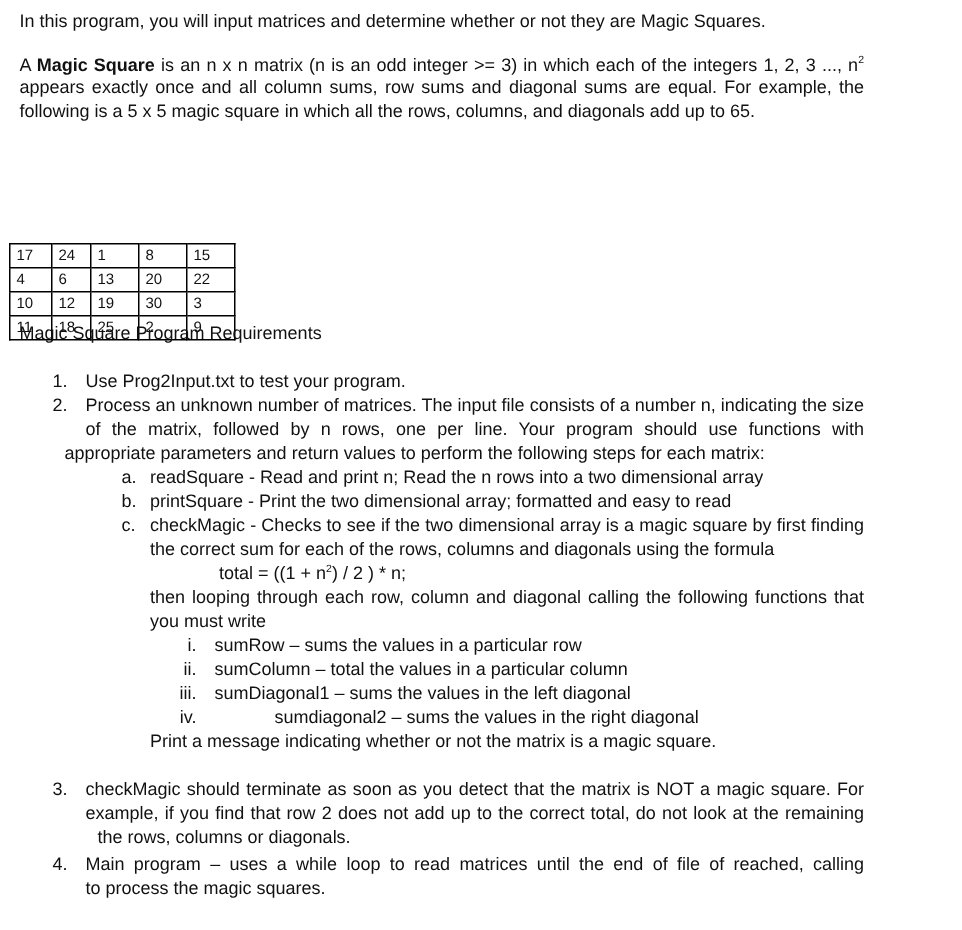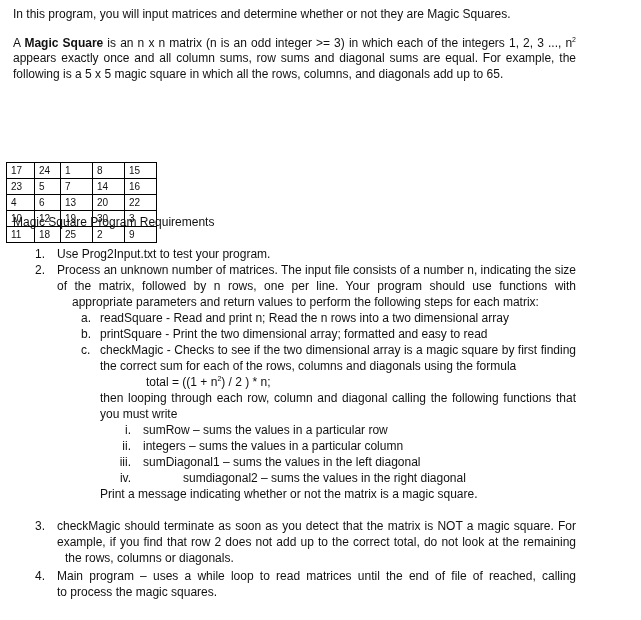--- a/index.html
+++ b/index.html
@@ -70,27 +70,20 @@
 <table class="magic">
   <tbody>
     <tr>
       <td style="width:23px">17</td>
       <td style="width:21px">24</td>
       <td style="width:27px">1</td>
       <td style="width:27px">8</td>
       <td style="width:27px">15</td>
     </tr>
     <tr>
-      <td>23</td>
-      <td>5</td>
-      <td>7</td>
-      <td>14</td>
-      <td>16</td>
-    </tr>
-    <tr>
       <td>4</td>
       <td>6</td>
       <td>13</td>
       <td>20</td>
       <td>22</td>
     </tr>
     <tr>
       <td>10</td>
       <td>12</td>
       <td>19</td>
@@ -108,42 +101,42 @@
 </table>
 
 <div class="line" style="left:13px; top:214px;">Magic Square Program Requirements</div>
 
 <div class="num" style="left:35px; top:246px;">1.</div>
 <div class="line" style="left:57px; top:246px;">Use Prog2Input.txt to test your program.</div>
 
 <div class="num" style="left:35px; top:262px;">2.</div>
 <div class="line just" style="left:57px; top:262px; width:519px;">Process an unknown number of matrices.  The input file consists of a number n, indicating the size</div>
 <div class="line just" style="left:57px; top:278px; width:519px;">of the matrix, followed by n rows, one per line.  Your program should use functions with</div>
-<div class="line" style="left:72px; top:294px;">appropriate parameters and return values to perform the following steps for each matrix:</div>
+<div class="line" style="left:43px; top:294px;">appropriate parameters and return values to perform the following steps for each matrix:</div>
 
 <div class="num" style="left:81px; top:310px;">a.</div>
 <div class="line" style="left:100px; top:310px;">readSquare - Read and print n; Read the n rows into a two dimensional array</div>
 
 <div class="num" style="left:81px; top:326px;">b.</div>
 <div class="line" style="left:100px; top:326px;">printSquare - Print the two dimensional array; formatted and easy to read</div>
 
 <div class="num" style="left:81px; top:342px;">c.</div>
 <div class="line just" style="left:100px; top:342px; width:476px;">checkMagic - Checks to see if the two dimensional array is a magic square by first finding</div>
 <div class="line" style="left:100px; top:358px;">the correct sum for each of the  rows, columns and diagonals using the formula</div>
 
 <div class="line" style="left:146px; top:374px;"><span>total = ((1 + n</span><sup>2</sup><span>) / 2 ) * n;</span></div>
 
 <div class="line just" style="left:100px; top:390px; width:476px;">then looping through each row, column and diagonal calling the following functions that</div>
 <div class="line" style="left:100px; top:406px;">you must write</div>
 
 <div class="rn" style="left:101px; top:422px;">i.</div>
 <div class="line" style="left:143px; top:422px;">sumRow – sums the values in a particular row</div>
 
 <div class="rn" style="left:101px; top:438px;">ii.</div>
-<div class="line" style="left:143px; top:438px;">integers – sums the values in a particular column</div>
+<div class="line" style="left:143px; top:438px;">sumColumn – total the values in a particular column</div>
 
 <div class="rn" style="left:101px; top:454px;">iii.</div>
 <div class="line" style="left:143px; top:454px;">sumDiagonal1 – sums the values in the left diagonal</div>
 
 <div class="rn" style="left:101px; top:470px;text-align:right;">iv.</div>
 <div class="line" style="left:143px; top:470px;margin-left:40px;">sumdiagonal2 – sums the values in the right diagonal</div>
 
 <div class="line" style="left:100px; top:486px;">Print a message indicating whether or not the matrix is a magic square.</div>
 
 <div class="num" style="left:35px; top:518px;">3.</div>

